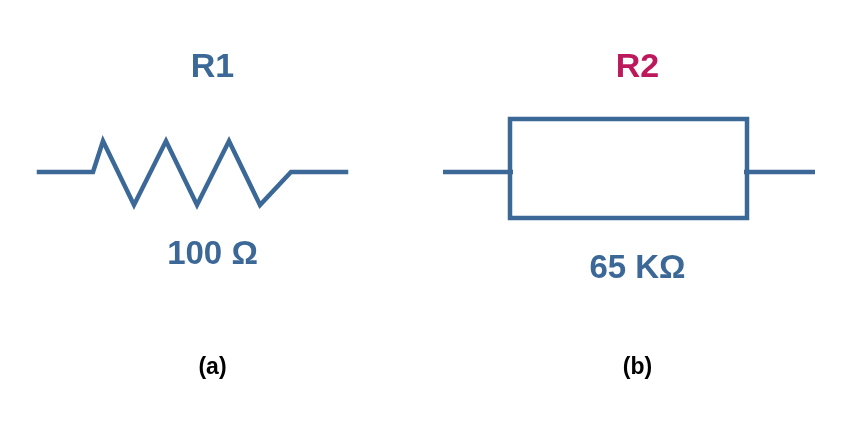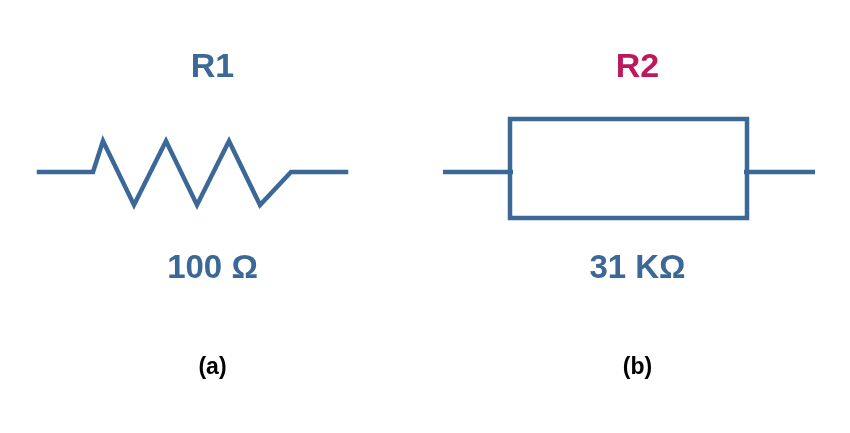--- a/index.html
+++ b/index.html
@@ -42,21 +42,21 @@
 
   .value {
     position: absolute;
     width: 100%;
     text-align: center;
     font-size: 33px;
     font-weight: bold;
     color: #3B6897;
     line-height: 1;
   }
-  #value-a { top: 250px; text-align: center; }
+  #value-a { top: 236px; text-align: center; }
   #value-b { top: 250px; }
 
   .caption {
     position: absolute;
     width: 100%;
     text-align: center;
     font-size: 23px;
     font-weight: bold;
     color: #000000;
     line-height: 1;
@@ -94,18 +94,18 @@
   <div class="panel" id="panel-b">
 
     <div class="designator" id="designator-b" style="color: #be185d;">R2</div>
 
     <svg class="symbol-svg" id="symbol-b" viewBox="0 0 425 433">
       <line id="lead-left-b" x1="18" y1="172" x2="88" y2="172" stroke="#3B6897" stroke-width="4.5" stroke-linecap="butt"></line>
       <rect id="body-b" x="85" y="119" width="237" height="99" fill="none" stroke="#3B6897" stroke-width="4.5"></rect>
       <line id="lead-right-b" x1="319" y1="172" x2="390" y2="172" stroke="#3B6897" stroke-width="4.5" stroke-linecap="butt"></line>
     </svg>
 
-    <div class="value" id="value-b" style="color: rgb(59, 104, 151);">31 KΩ</div>
+    <div class="value" id="value-b" style="color: rgb(59, 104, 151);">65 KΩ</div>
 
     <div class="caption" id="caption-b" style="color: rgb(0, 0, 0);">(b)</div>
   </div>
 
 </div>
 
 </body></html>

